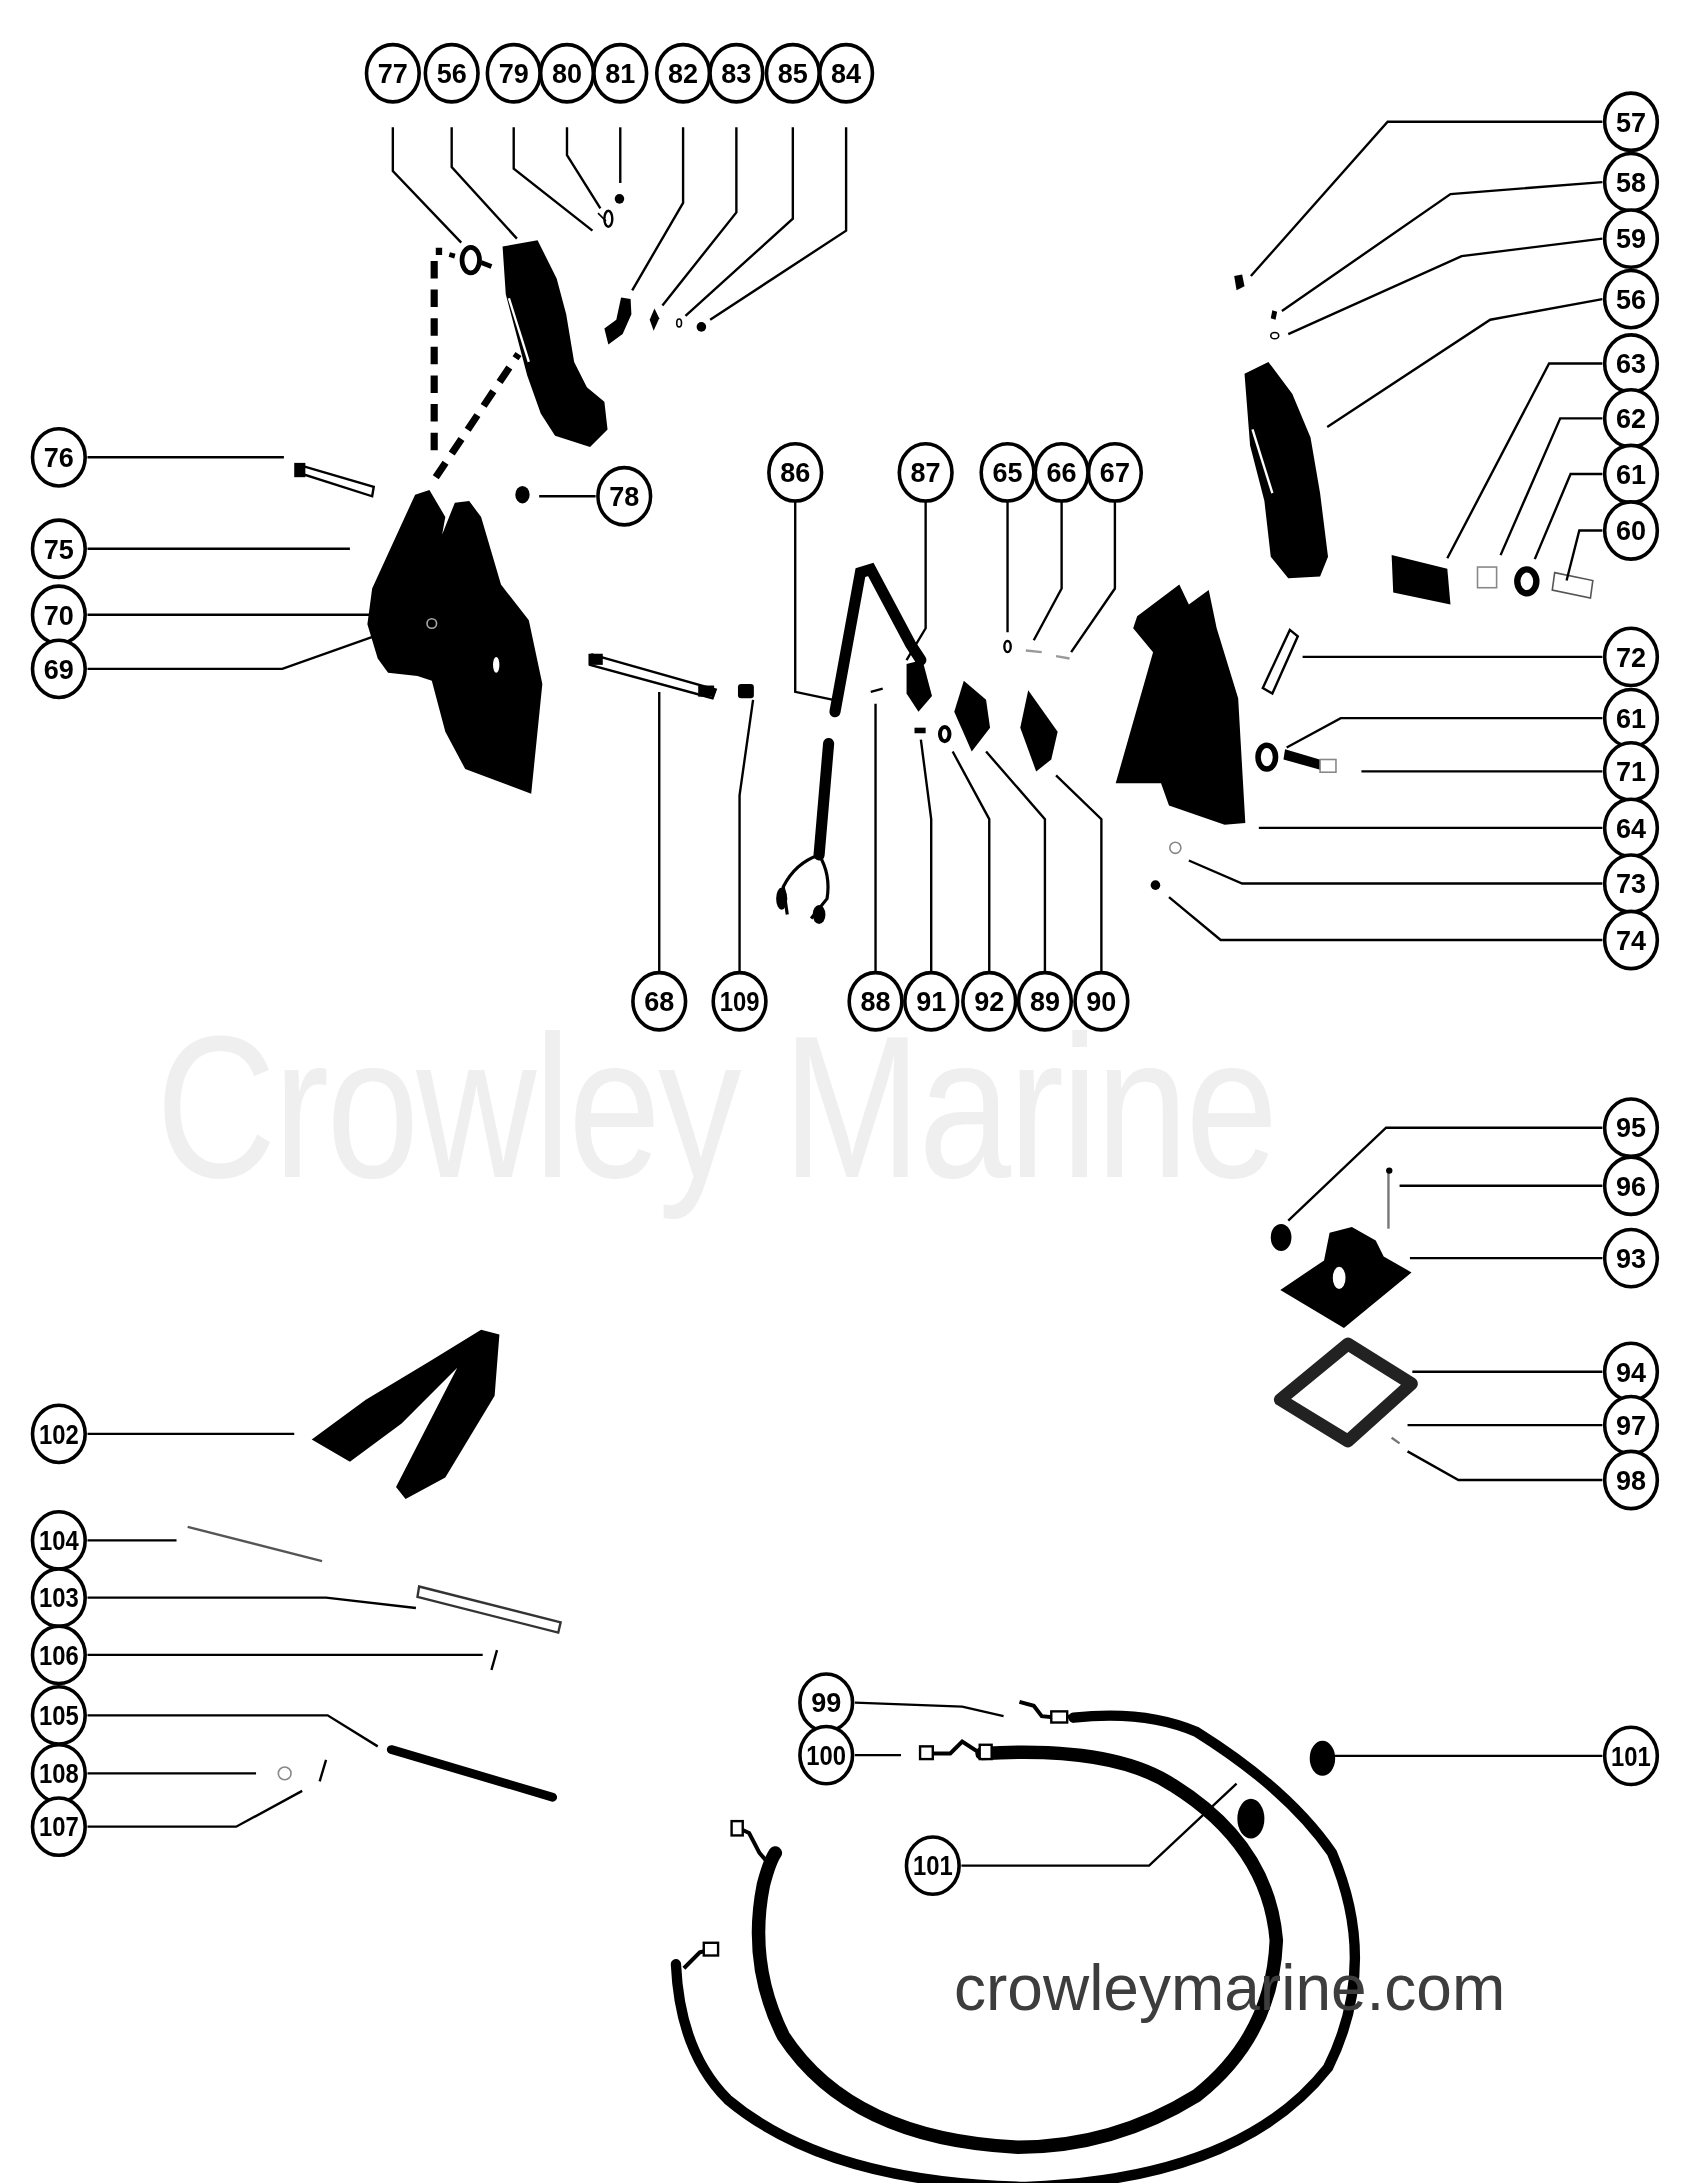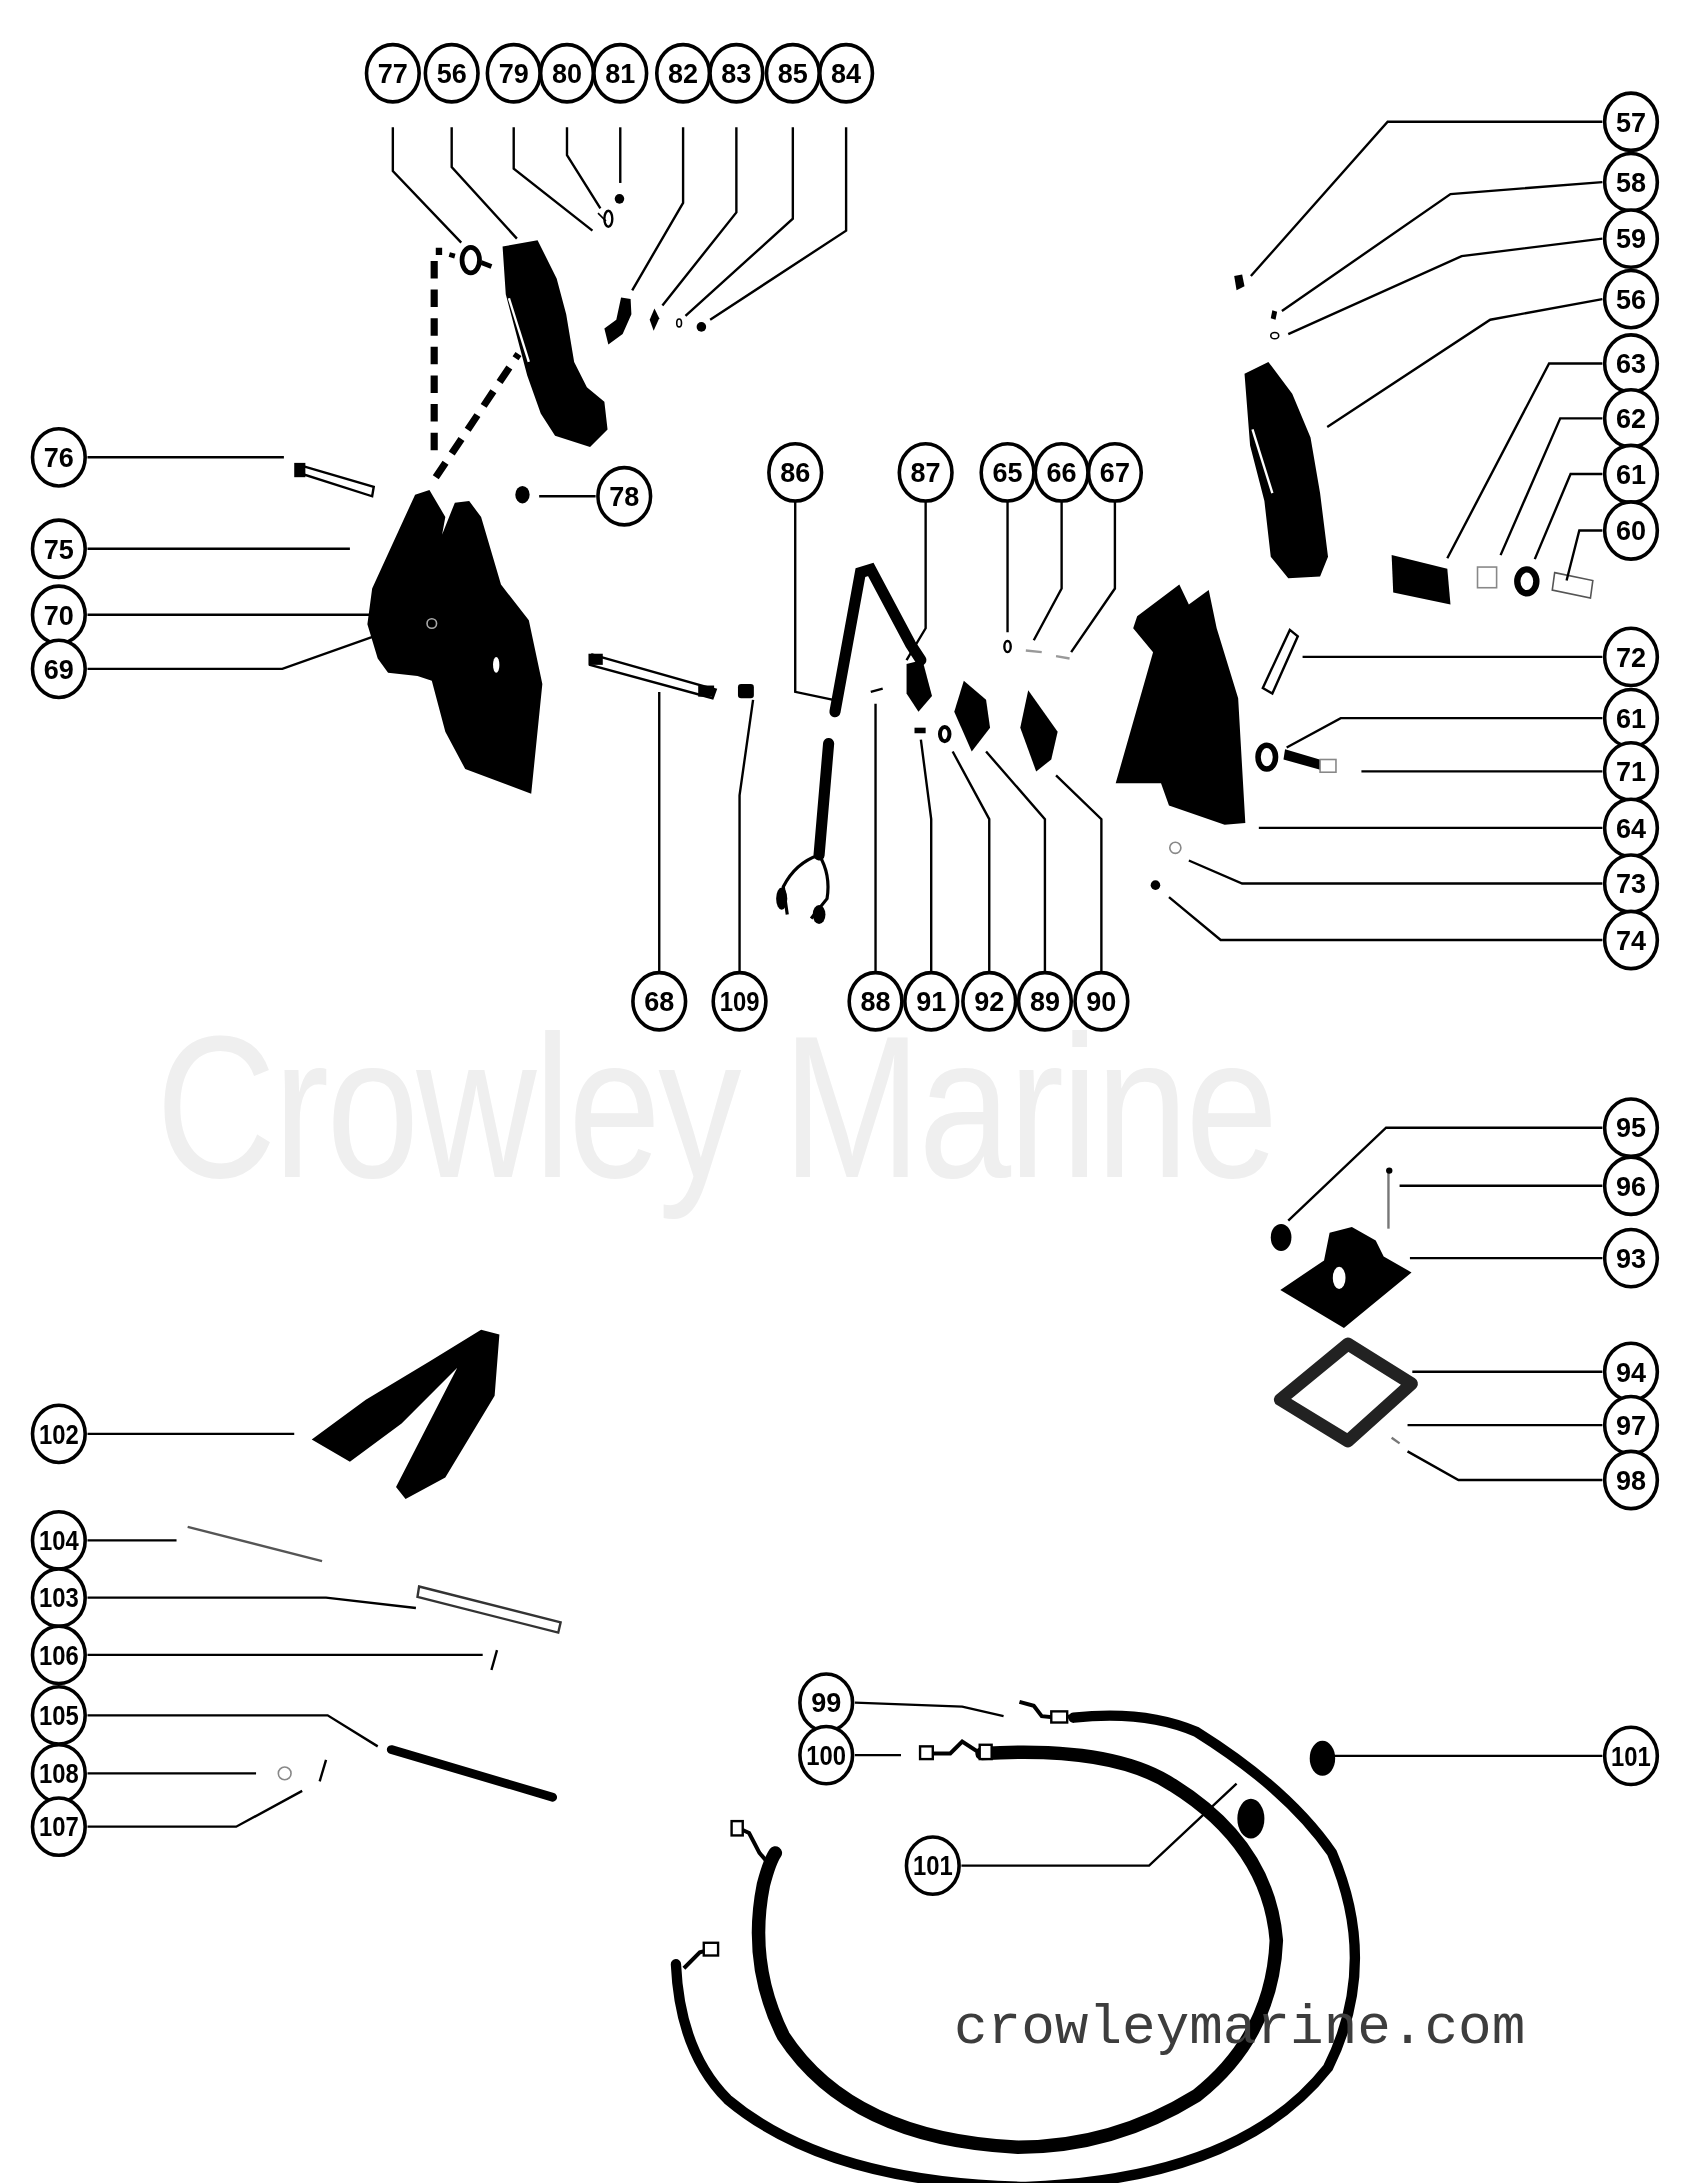--- a/index.html
+++ b/index.html
@@ -4,21 +4,21 @@
 <style>
   html,body{margin:0;padding:0;background:#ffffff;}
   #canvas{position:relative;width:1697px;height:2183px;overflow:hidden;background:#fff;}
   svg{position:absolute;left:0;top:0;}
   .callout text{font-family:"Liberation Sans","DejaVu Sans",sans-serif;font-weight:bold;font-size:34px;fill:#000;text-anchor:middle;dominant-baseline:central;}
   .leader{fill:none;stroke:#000;stroke-width:3;}
   .part{fill:#000;}
   .part-outline{fill:#fff;stroke:#000;stroke-width:3;}
   .dash{fill:none;stroke:#000;stroke-width:9;stroke-dasharray:22 14;}
   .wm1{position:absolute;left:156px;top:990px;font-family:"Liberation Sans","DejaVu Sans",sans-serif;font-size:203px;color:#efefef;letter-spacing:-3.2px;transform:scaleX(0.82);transform-origin:left top;white-space:nowrap;}
-  .wm2{position:absolute;left:954px;top:1996px;font-family:Liberation Mono, monospace;font-size:56px;color:#3d3d3d;white-space:nowrap;}
+  .wm2{position:absolute;left:954px;top:1951px;font-family:Liberation Sans, sans-serif;font-size:64px;color:#3d3d3d;white-space:nowrap;}
 </style>
 </head>
 <body>
 
 <div id="canvas">
   <div class="wm1">Crowley Marine</div>
 
   <svg width="1697" height="2183" viewBox="0 0 2134 2745">
 
     <g>

